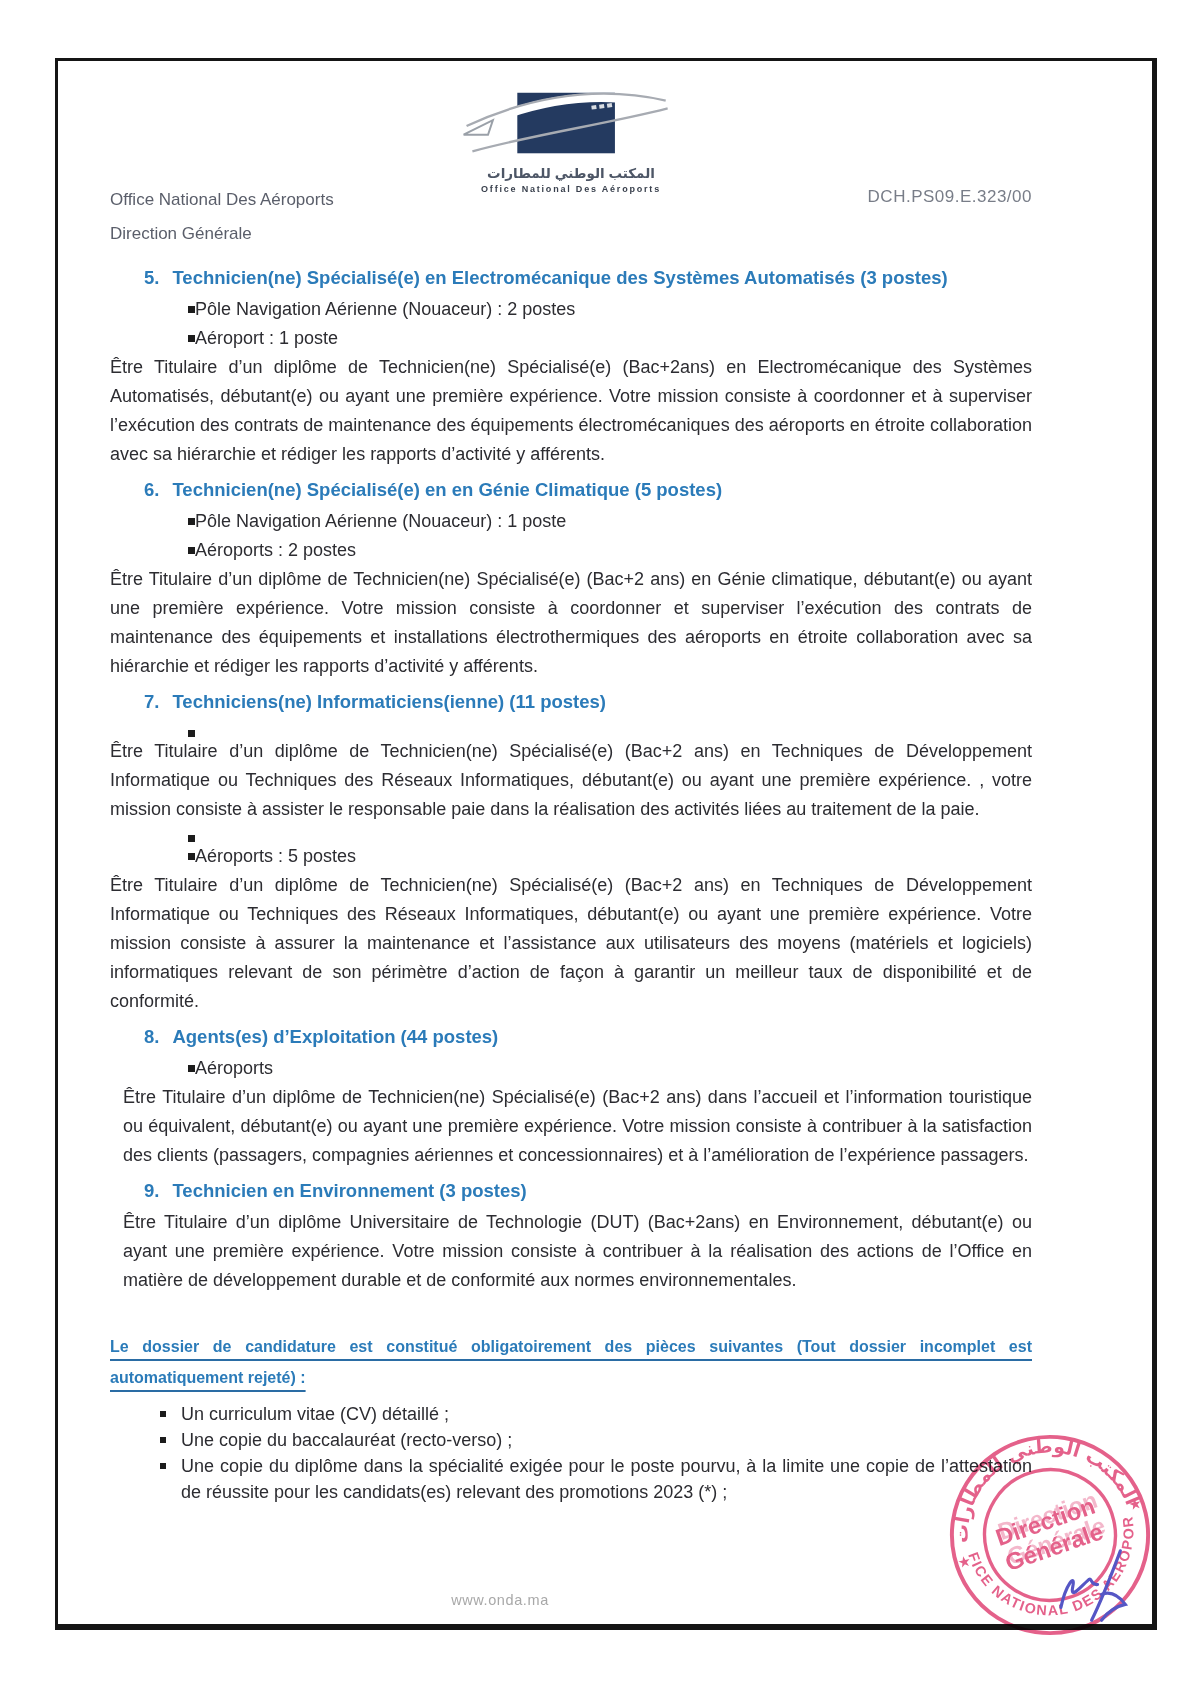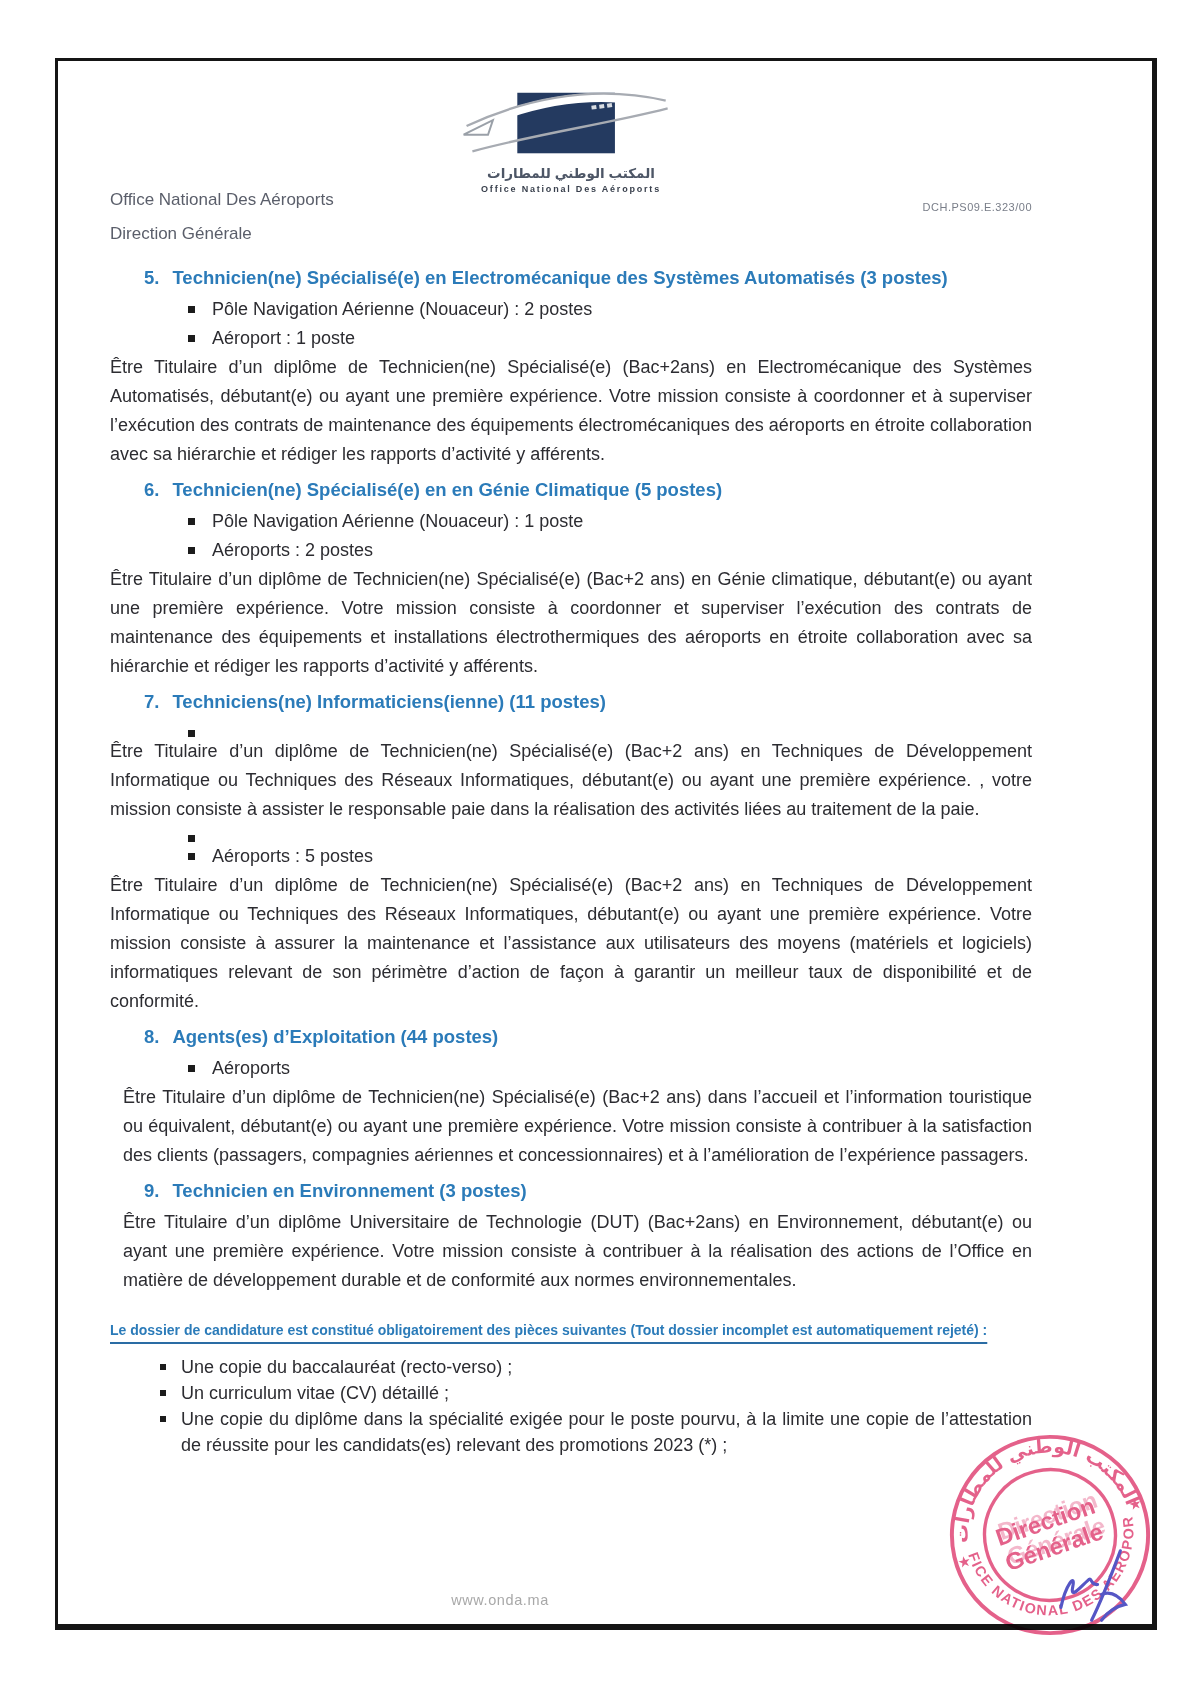--- a/index.html
+++ b/index.html
@@ -15,35 +15,35 @@
   }
   .doc{padding:0 120px 0 52px;}
 
   
   .logo-block{width:300px;margin:22px auto 0;text-align:center;}
   .logo-svg{width:228px;height:82px;display:block;margin:0 auto;}
   .logo-ar{font-size:13.5px;font-weight:bold;color:#4d5666;letter-spacing:2px;line-height:17px;}
   .logo-fr{font-size:9px;font-weight:bold;color:#39404d;letter-spacing:1.8px;line-height:12px;margin-top:1px;}
   .header-row{display:flex;justify-content:space-between;align-items:flex-start;margin-top:-12px;}
   .org{font-size:17px;color:#5a5e6a;line-height:34px;}
-  .ref{font-size:11px;color:#787d88;margin-top:18px;letter-spacing:.5px;padding-left:20px;}
+  .ref{font-size:17px;color:#787d88;margin-top:4px;letter-spacing:.5px;padding-left:20px;}
 
   
   main{margin-top:12px;font-size:18px;}
   .sec-head{display:flex;gap:13px;margin:6px 0 2px 34px;color:#2b7bb9;font-weight:bold;
             font-size:18.5px;line-height:30px;}
   .sec-num{flex:none;}
-  .bullet-row{display:flex;gap:17px;margin-left:78px;line-height:29px;align-items:flex-start;}
+  .bullet-row{display:flex;margin-left:78px;line-height:29px;align-items:flex-start;}
   .bullet-row.tight{margin-left:40px;}
   .sq{width:7px;height:7px;background:#1c1c1c;margin-top:11px;flex:none;}
   p.body{text-align:justify;line-height:29px;margin:0;}
   p.body.indent-2{margin-left:13px;}
 
   
-  .dossier-head{margin-top:20px;color:#2b7bb9;font-weight:bold;font-size:14px;line-height:31px;
+  .dossier-head{margin-top:36px;color:#2b7bb9;font-weight:bold;font-size:16px;line-height:31px;
     text-align:justify;text-decoration:underline;text-decoration-color:#2a6ca4;
     text-decoration-thickness:2px;text-underline-offset:7px;}
   .dossier-list{margin-top:8px;}
   .dossier-list .bullet-row{margin-left:50px;line-height:26px;gap:15px;}
   .dossier-list .sq{width:6px;height:6px;margin-top:10px;}
   .dossier-list .itm{text-align:justify;}
 
   .footer{position:absolute;left:0;width:1000px;top:1592px;text-align:center;
     color:#a8a8a8;font-size:14.5px;letter-spacing:.6px;}
 
@@ -141,25 +141,25 @@
       <div class="sec-head">
         <span class="sec-num">9.</span>
         <span>Technicien en Environnement (3 postes)</span>
       </div>
       <p class="body indent-2">Être Titulaire d’un diplôme Universitaire de Technologie (DUT) (Bac+2ans) en Environnement, débutant(e) ou ayant une première expérience. Votre mission consiste à contribuer à la réalisation des actions de l’Office en matière de développement durable et de conformité aux normes environnementales.</p>
 
       <div class="dossier-head">Le dossier de candidature est constitué obligatoirement des pièces suivantes (Tout dossier incomplet est automatiquement rejeté) :</div>
       <div class="dossier-list">
         <div class="bullet-row">
           <span class="sq"></span>
-          <span class="itm">Une copie du baccalauréat (recto-verso) ;</span>
+          <span class="itm">Un curriculum vitae (CV) détaillé ;</span>
         </div>
         <div class="bullet-row">
           <span class="sq"></span>
-          <span class="itm">Un curriculum vitae (CV) détaillé ;</span>
+          <span class="itm">Une copie du baccalauréat (recto-verso) ;</span>
         </div>
         <div class="bullet-row">
           <span class="sq"></span>
           <span class="itm">Une copie du diplôme dans la spécialité exigée pour le poste pourvu, à la limite une copie de l’attestation de réussite pour les candidats(es) relevant des promotions 2023 (*) ;</span>
         </div>
       </div>
 
     </main>
   </div>
 </div>

